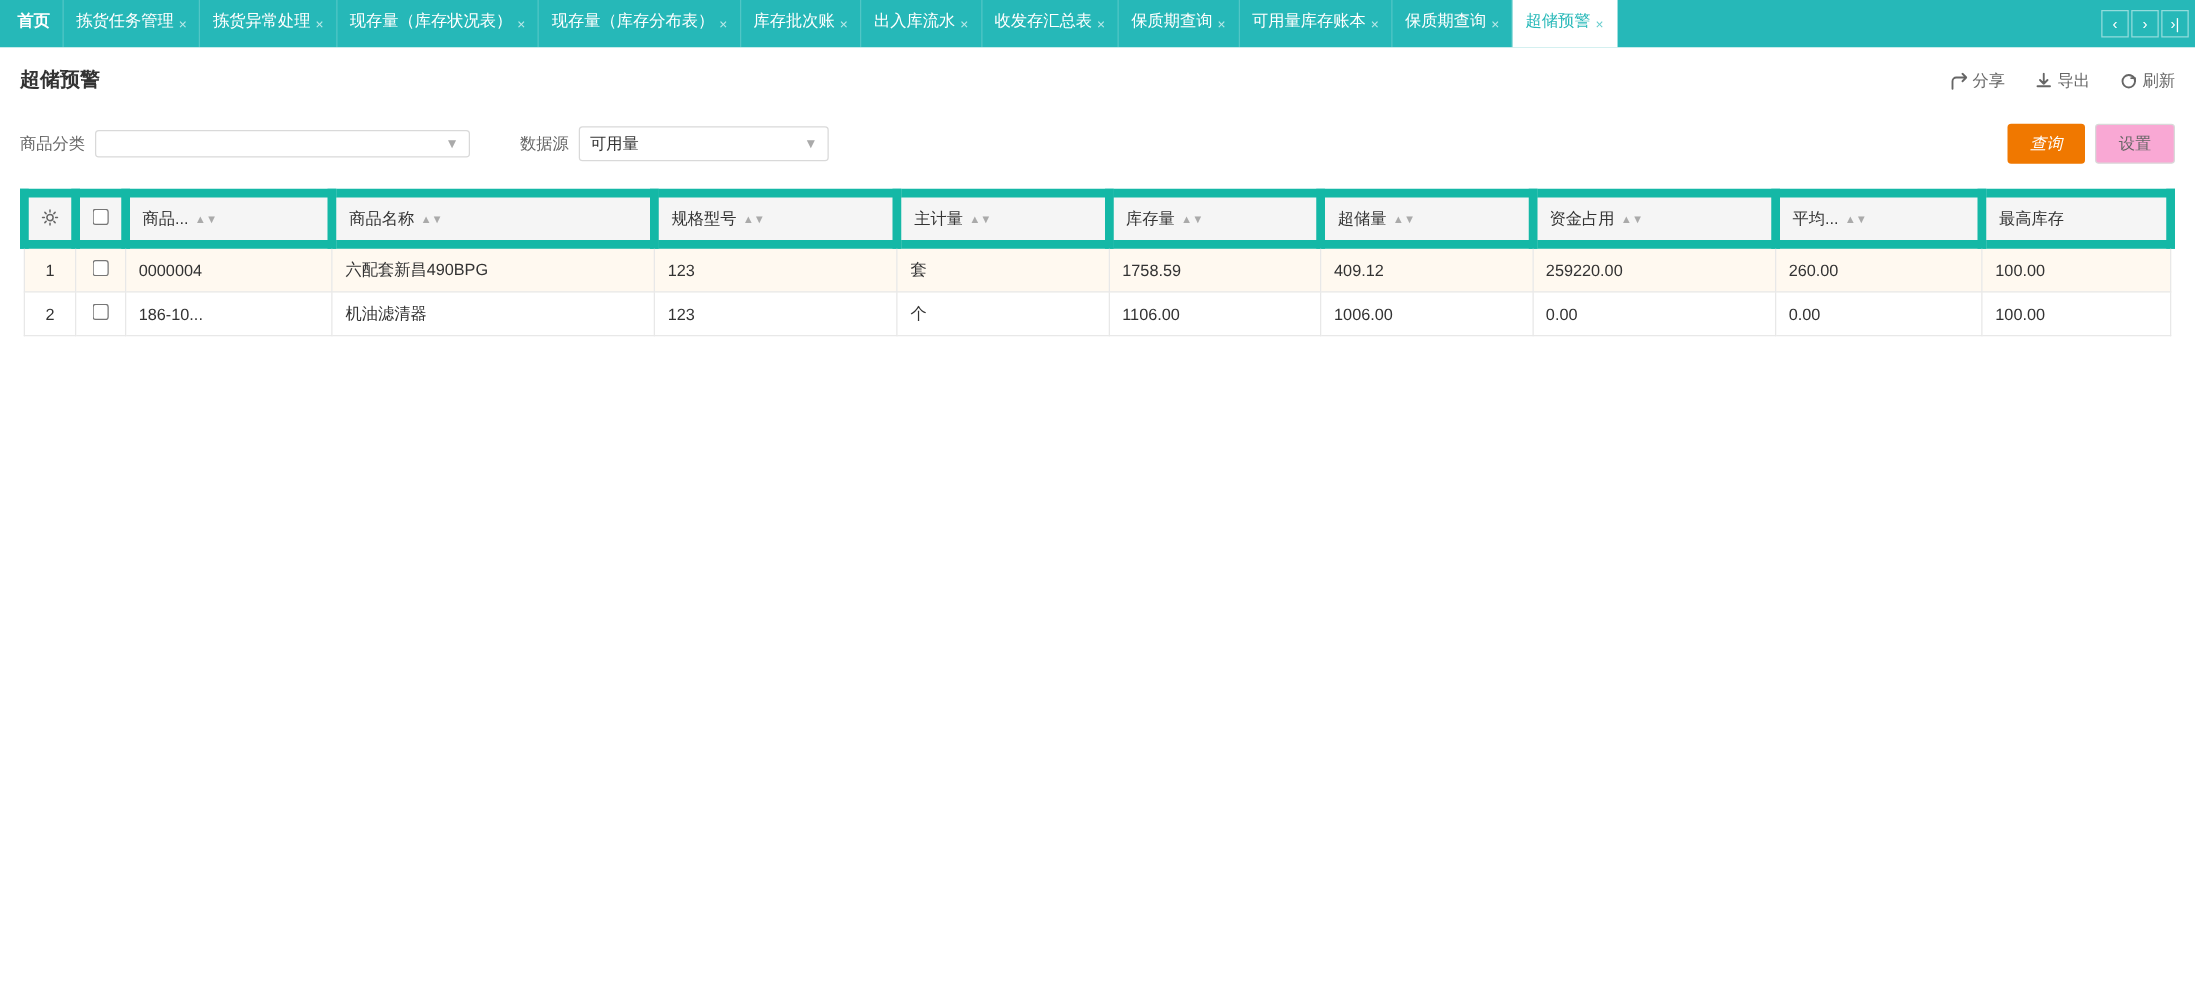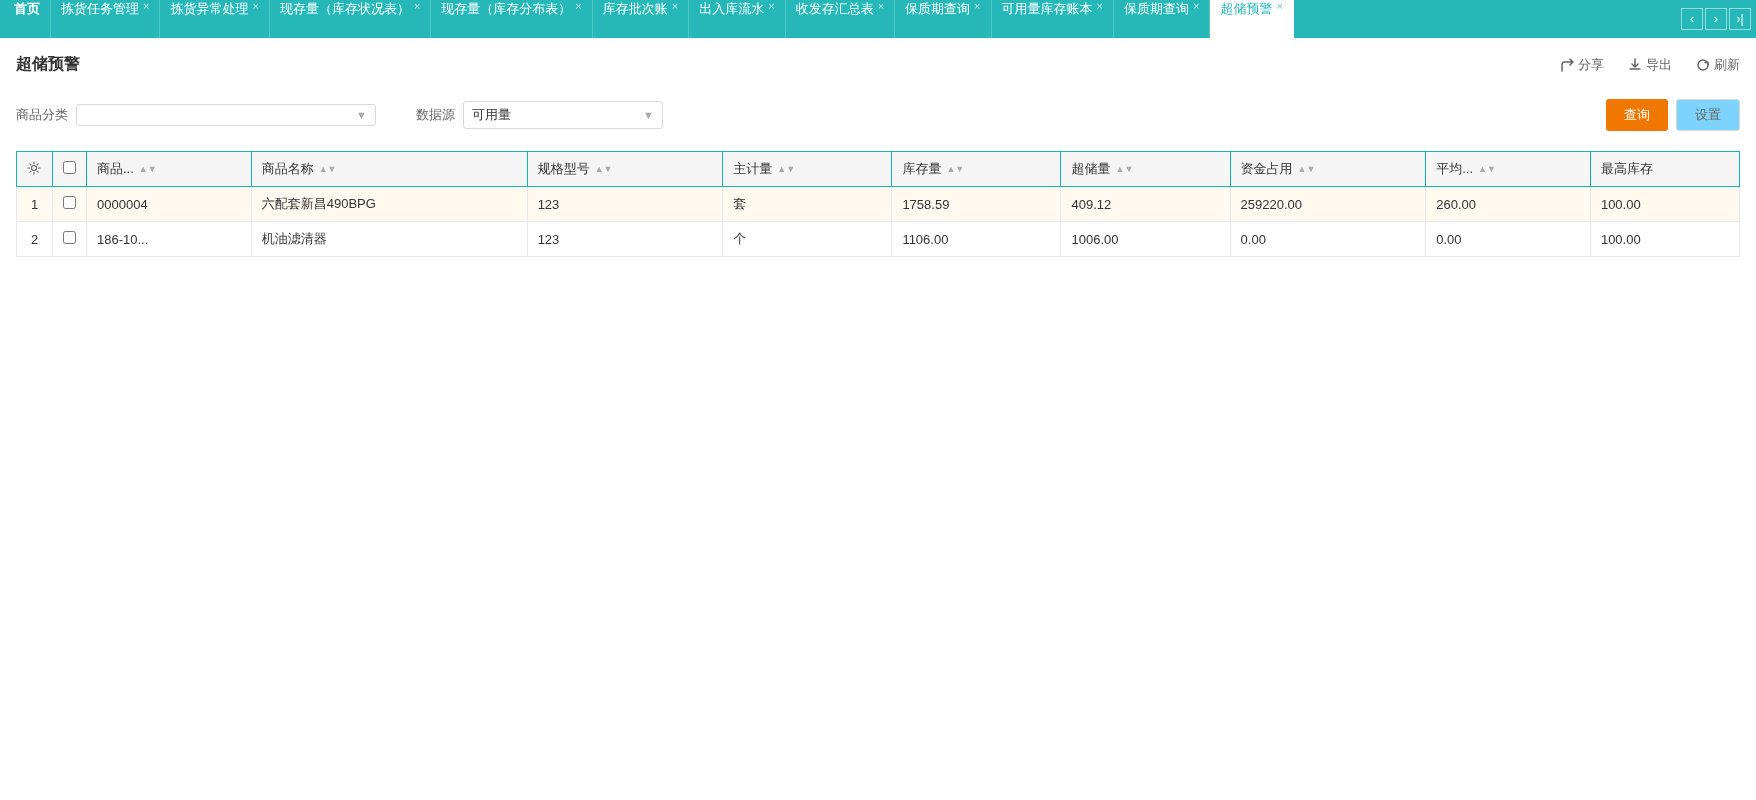--- a/index.html
+++ b/index.html
@@ -10,23 +10,23 @@
       background: #26b8b8;
       display: flex;
       align-items: center;
       height: 38px;
       padding: 0 4px;
       overflow: hidden;
       white-space: nowrap;
     }
     .nav-tab {
       display: inline-flex;
-      align-items: flex-start;
+      align-items: flex-end;
       height: 38px;
-      padding: 0 10px;
+      padding: 12px 10px;
       color: #fff;
       font-size: 13px;
       cursor: pointer;
       border-right: 1px solid rgba(255,255,255,0.2);
       flex-shrink: 0;
     }
     .nav-tab.active {
       background: #fff;
       color: #26b8b8;
     }
@@ -135,40 +135,41 @@
       gap: 8px;
     }
     .btn-primary {
       background: #f07800;
       color: #fff;
       border: none;
       border-radius: 3px;
       padding: 6px 18px;
       font-size: 13px;
       cursor: pointer;
+      font-style: italic;
     }
     .btn-default {
-      background: #7dd3fc;
+      background: #f9a8d4;
       color: #666;
       border: 1px solid #d9d9d9;
       border-radius: 3px;
       padding: 6px 18px;
       font-size: 13px;
       cursor: pointer;
     }
 
     
     .data-table {
       width: 100%;
       border-collapse: collapse;
       font-size: 13px;
     }
     .data-table th {
       background: #f5f5f5;
-      border: 1px solid #14b8a6;
+      border: 7px solid #14b8a6;
       padding: 8px 10px;
       text-align: left;
       font-weight: normal;
       color: #333;
       white-space: nowrap;
     }
     .data-table td {
       border: 1px solid #e8e8e8;
       padding: 8px 10px;
       color: #333;

